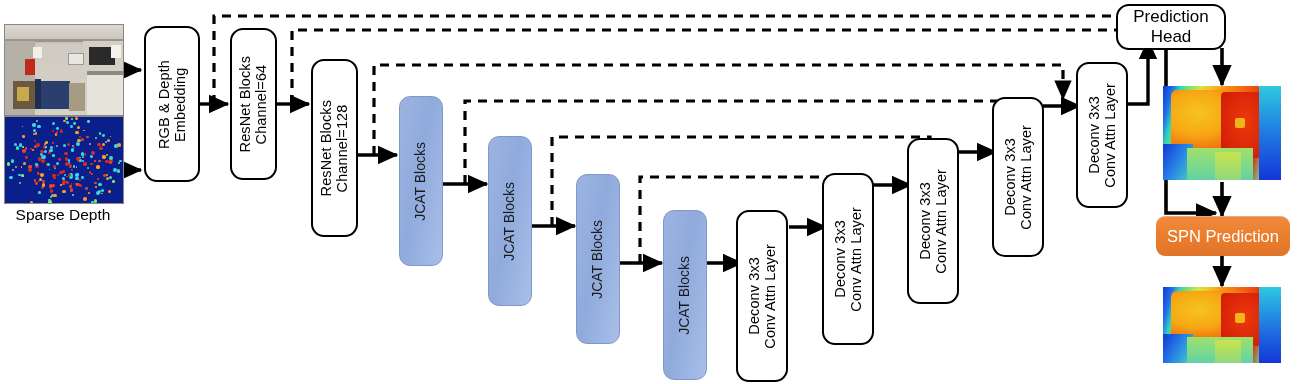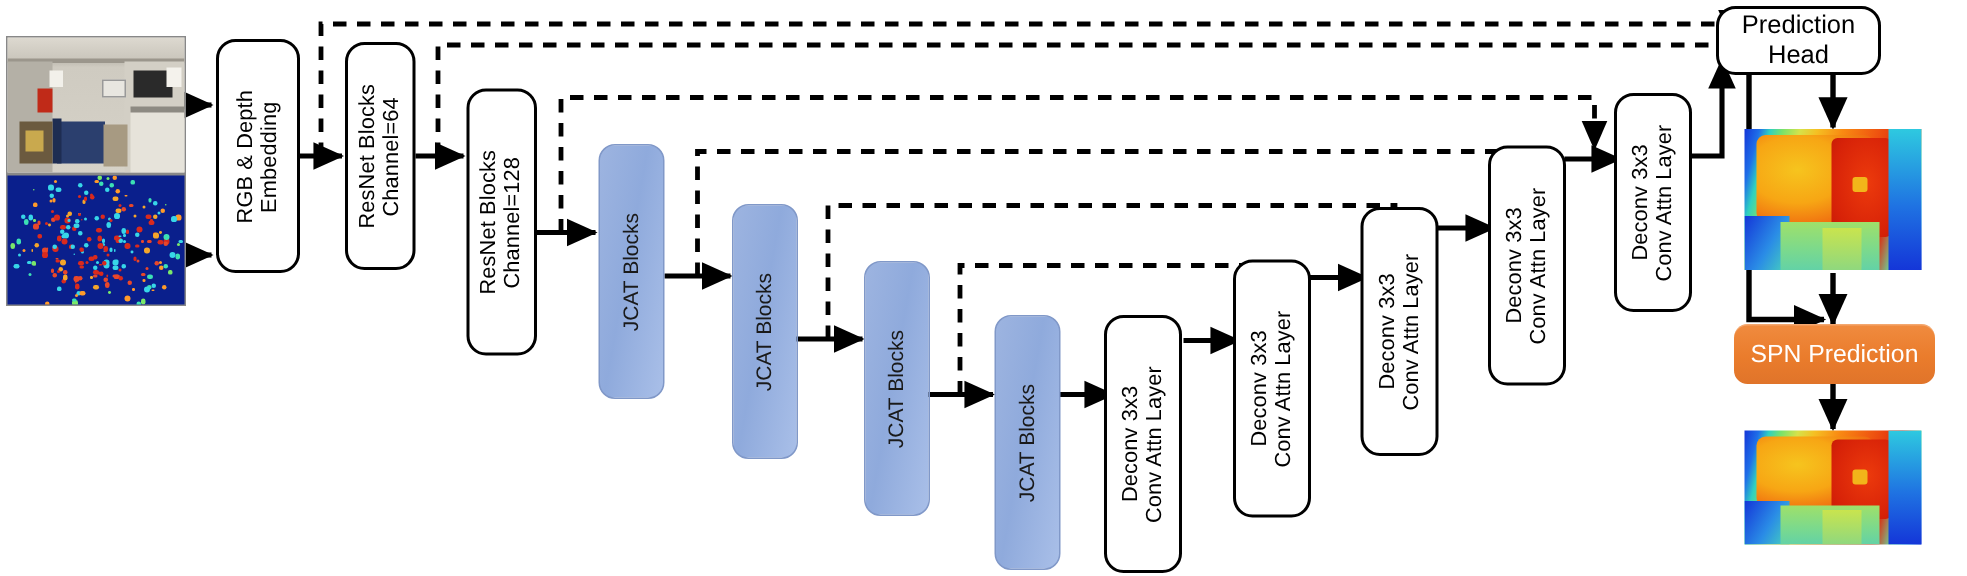--- a/index.html
+++ b/index.html
@@ -372,20 +372,21 @@
       <i style="left: 108.4px; top: 51.3px; width: 4px; height: 4px; background: rgb(55, 214, 232);"></i>
       <i style="left: 44.5px; top: 78.6px; width: 2.4px; height: 2.4px; background: rgb(255, 154, 42);"></i>
       <i style="left: 65.7px; top: 31.4px; width: 3.8px; height: 3.8px; background: rgb(55, 214, 232);"></i>
       <i style="left: 54.4px; top: 53.5px; width: 3.8px; height: 3.8px; background: rgb(217, 42, 30);"></i>
       <i style="left: 96.1px; top: 75.6px; width: 1.7px; height: 1.7px; background: rgb(255, 154, 42);"></i>
       <i style="left: 94px; top: 29.5px; width: 3.5px; height: 3.5px; background: rgb(217, 42, 30);"></i>
       <i style="left: 88.7px; top: 82.1px; width: 3.5px; height: 3.5px; background: rgb(122, 232, 106);"></i>
       <i style="left: 92.4px; top: 25.5px; width: 3.5px; height: 3.5px; background: rgb(217, 42, 30);"></i>
       <i style="left: 72.3px; top: 21.6px; width: 3.6px; height: 3.6px; background: rgb(245, 166, 42);"></i>
     </div>
+  <div class="caption" style="left:0px;top:206px;width:126px;">Sparse Depth</div>
 
   <div class="node vbox" style="left:144px;top:26px;width:56px;height:156px;">
     <span class="lbl">RGB &amp; Depth
 Embedding</span>
   </div>
 
   <div class="node vbox" style="left:230px;top:28px;width:47px;height:152px;">
     <span class="lbl">ResNet Blocks
 Channel=64</span>
   </div>
@@ -422,21 +423,21 @@
   </div>
   <div class="node vbox" style="left:992px;top:97px;width:52px;height:160px;">
     <span class="lbl">Deconv 3x3
 Conv Attn Layer</span>
   </div>
   <div class="node vbox" style="left:1076px;top:62px;width:52px;height:146px;">
     <span class="lbl">Deconv 3x3
 Conv Attn Layer</span>
   </div>
 
-  <div class="node hbox" style="left:1144px;top:4px;width:110px;height:46px;">
+  <div class="node hbox" style="left:1116px;top:4px;width:110px;height:46px;">
     <span class="lbl">Prediction
 Head</span>
   </div>
 
   <div class="pic depth" style="left:1163px;top:86px;width:118px;height:94px;" id="depth1">
       <div class="blob" style="left: 8px; top: 4px; width: 78px; height: 58.28px; background: radial-gradient(at 35% 40%, rgb(246, 196, 30) 0%, rgb(247, 166, 20) 45%, rgb(239, 106, 16) 80%, rgb(226, 64, 12) 100%); border-radius: 6px;"></div>
       <div class="blob" style="left: 58px; top: 6px; width: 40px; height: 65.8px; background: radial-gradient(at 60% 45%, rgb(236, 58, 12) 0%, rgb(215, 34, 8) 70%, rgb(196, 26, 6) 100%); border-radius: 4px;"></div>
       <div class="blob" style="left: 72px; top: 31.96px; width: 10px; height: 10px; background: rgb(242, 181, 26); border-radius: 2px;"></div>
       <div class="blob" style="left: 96px; top: 0px; width: 22px; height: 94px; background: linear-gradient(rgb(46, 201, 224) 0%, rgb(31, 114, 226) 55%, rgb(20, 54, 216) 100%);"></div>
       <div class="blob" style="left: 0px; top: 58.28px; width: 30px; height: 35.72px; background: linear-gradient(120deg, rgb(20, 54, 216) 0%, rgb(42, 140, 230) 55%, rgb(73, 214, 187) 100%);"></div>

